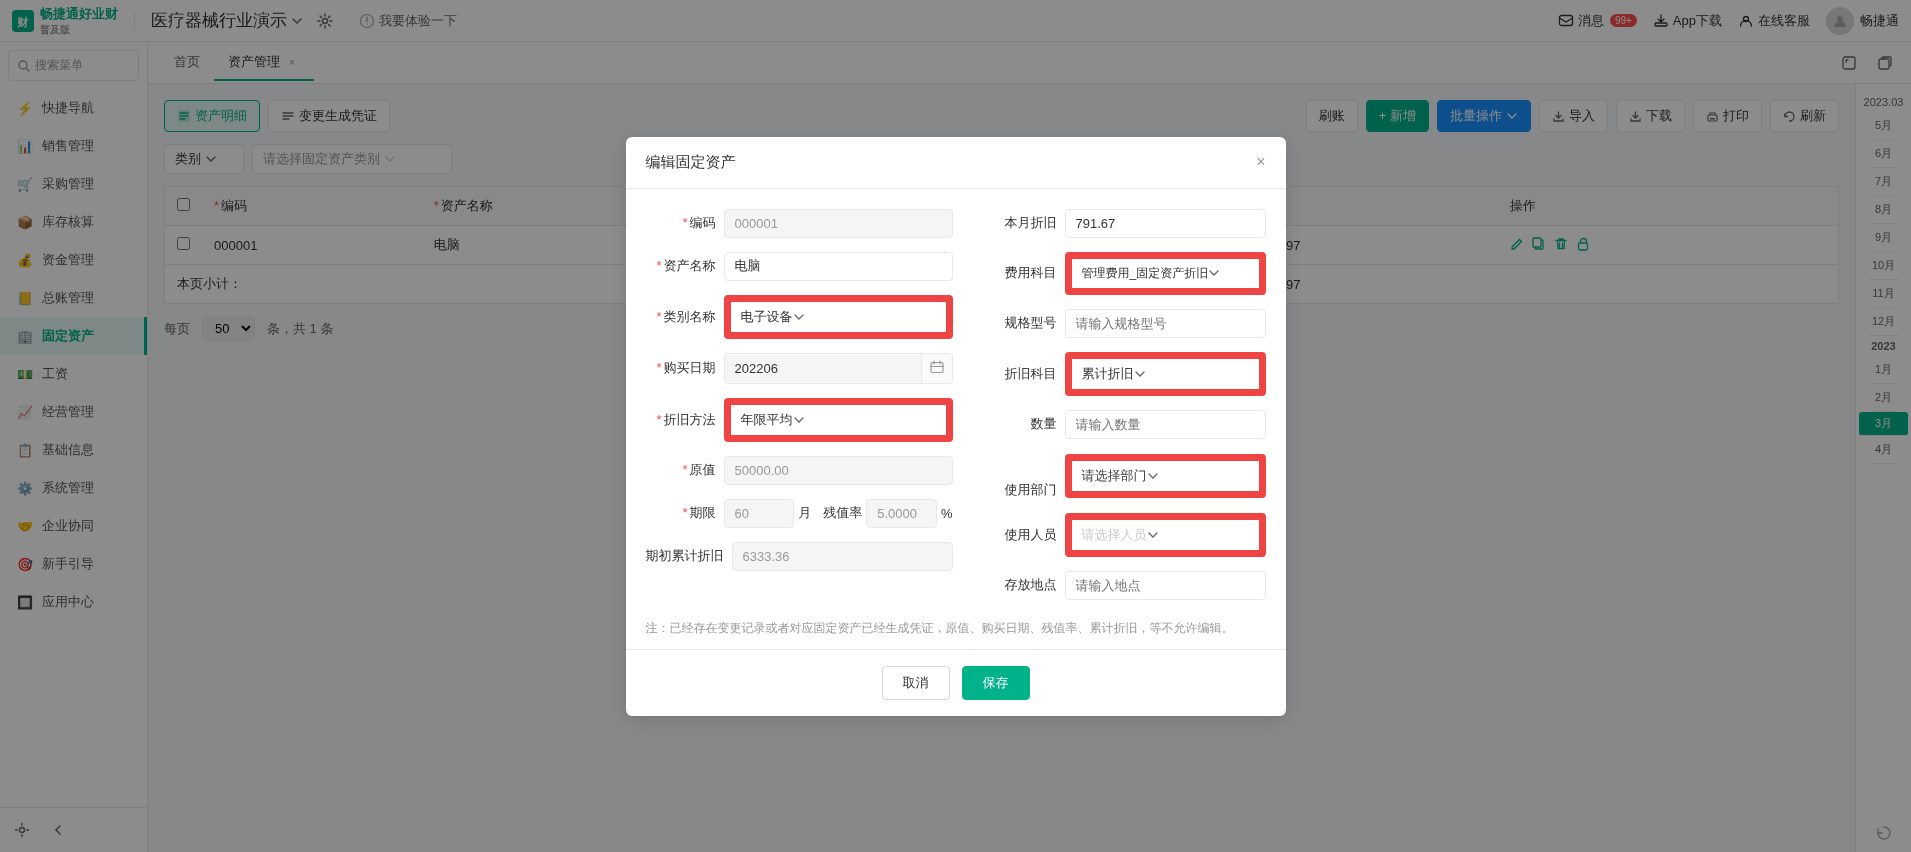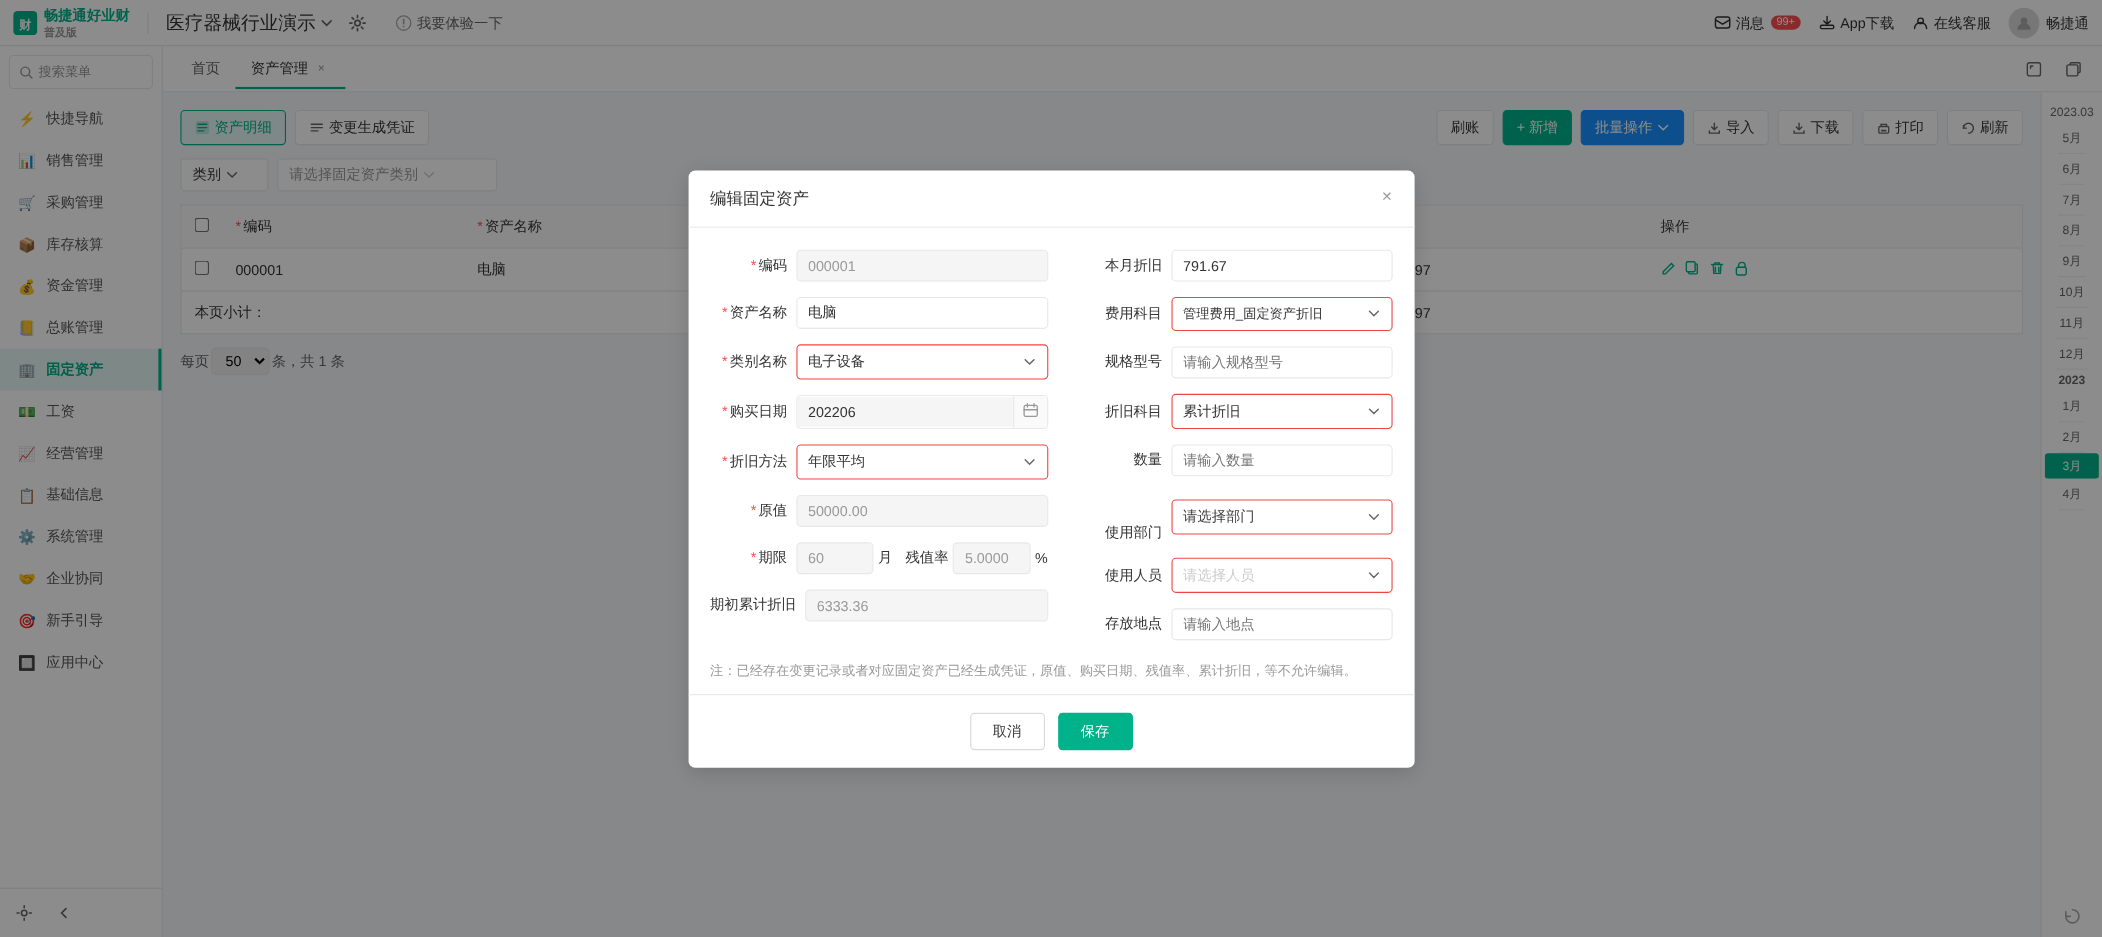--- a/index.html
+++ b/index.html
@@ -56,21 +56,21 @@
     .filter-input { display: flex; align-items: center; gap: 4px; padding: 5px 10px; border: 1px solid #e8e8e8; border-radius: 4px; background: #fff; cursor: pointer; font-size: 13px; color: #999; min-width: 200px; }
 
     
     .data-table { width: 100%; background: #fff; border-radius: 4px; border: 1px solid #e8e8e8; border-collapse: collapse; }
     .data-table th { background: #fafafa; padding: 10px 12px; text-align: left; border-bottom: 1px solid #e8e8e8; font-weight: 500; color: #333; font-size: 13px; white-space: nowrap; }
     .data-table td { padding: 10px 12px; border-bottom: 1px solid #e8e8e8; font-size: 13px; white-space: nowrap; }
     .data-table tr:last-child td { border-bottom: none; }
     .data-table .required-mark { color: #ff4d4f; margin-right: 2px; }
     .table-actions { display: flex; gap: 8px; }
     .table-action-btn { color: #00b28a; cursor: pointer; font-size: 13px; }
-    .pagination { display: flex; align-items: center; gap: 2px; margin-top: 12px; font-size: 13px; color: #666; }
+    .pagination { display: flex; align-items: center; gap: 12px; margin-top: 12px; font-size: 13px; color: #666; }
     .pagination-select { padding: 3px 8px; border: 1px solid #e8e8e8; border-radius: 4px; font-size: 13px; }
 
     
     .calendar-panel { position: absolute; right: 0; top: 0; width: 56px; background: #fff; border-left: 1px solid #e8e8e8; height: 100%; display: flex; flex-direction: column; }
     .calendar-month { padding: 6px 4px; text-align: center; font-size: 11px; color: #666; border-bottom: 1px solid #f0f0f0; cursor: pointer; }
     .calendar-month.active-green { background: #00b28a; color: #fff; border-radius: 2px; }
 
     
     .modal-overlay { position: fixed; top: 0; left: 0; width: 100%; height: 100%; background: rgba(0,0,0,0.45); z-index: 1000; display: flex; align-items: center; justify-content: center; }
     .modal { background: #fff; border-radius: 6px; width: 660px; box-shadow: 0 4px 20px rgba(0,0,0,0.15); }
@@ -81,21 +81,21 @@
     .modal-footer { display: flex; align-items: center; justify-content: center; gap: 12px; padding: 16px 20px; border-top: 1px solid #e8e8e8; }
     .modal-note { padding: 0 20px 12px; font-size: 12px; color: #999; }
 
     
     .form-grid { display: grid; grid-template-columns: 1fr 1fr; gap: 16px 24px; }
     .form-item { display: flex; align-items: center; gap: 8px; }
     .form-label { font-size: 13px; color: #333; min-width: 70px; text-align: right; white-space: nowrap; }
     .form-label .req { color: #ff4d4f; margin-right: 2px; }
     .form-input { flex: 1; padding: 6px 10px; border: 1px solid #e8e8e8; border-radius: 4px; font-size: 13px; color: #333; background: #fff; outline: none; }
     .form-input.disabled { background: #f5f5f5; color: #999; }
-    .form-select { flex: 1; padding: 6px 10px; border: 1px solid #ef4444; border-radius: 4px; font-size: 13px; color: #333; background: #fff; display: flex; align-items: center; justify-content: space-between; cursor: pointer; }
+    .form-select { flex: 1; padding: 6px 10px; border: 7px solid #ef4444; border-radius: 4px; font-size: 13px; color: #333; background: #fff; display: flex; align-items: center; justify-content: flex-start; cursor: pointer; }
     .form-input-group { flex: 1; display: flex; align-items: center; gap: 4px; }
     .form-input-unit { font-size: 13px; color: #333; }
     .form-input-with-icon { flex: 1; display: flex; align-items: center; border: 1px solid #e8e8e8; border-radius: 4px; overflow: hidden; }
     .form-input-with-icon input { flex: 1; padding: 6px 10px; border: none; outline: none; font-size: 13px; }
     .form-input-with-icon .icon-btn { padding: 6px 8px; cursor: pointer; color: #999; border-left: 1px solid #e8e8e8; background: #fafafa; }
 
     
     .btn { padding: 7px 20px; border-radius: 4px; font-size: 13px; cursor: pointer; border: 1px solid #e8e8e8; background: #fff; color: #333; }
     .btn-primary { background: #00b28a; color: #fff; border-color: #00b28a; }
     .btn-default { background: #fff; color: #333; border-color: #d9d9d9; }

